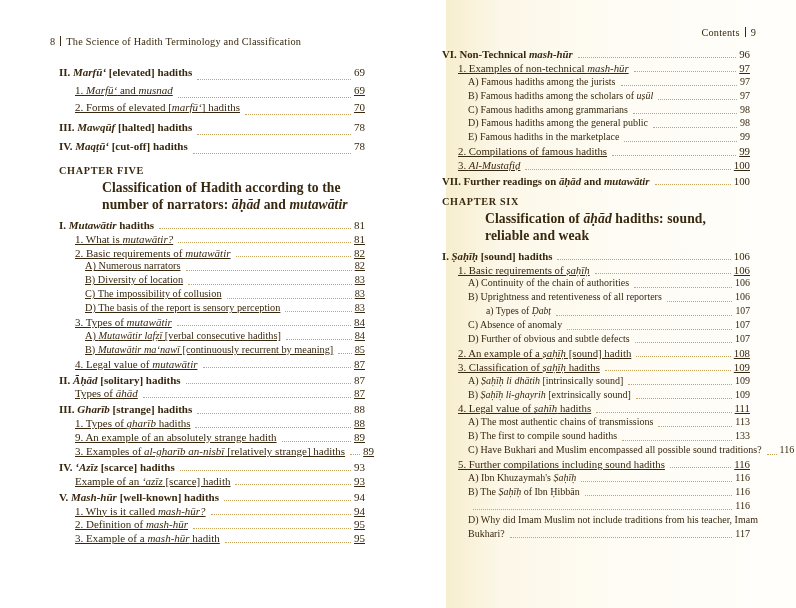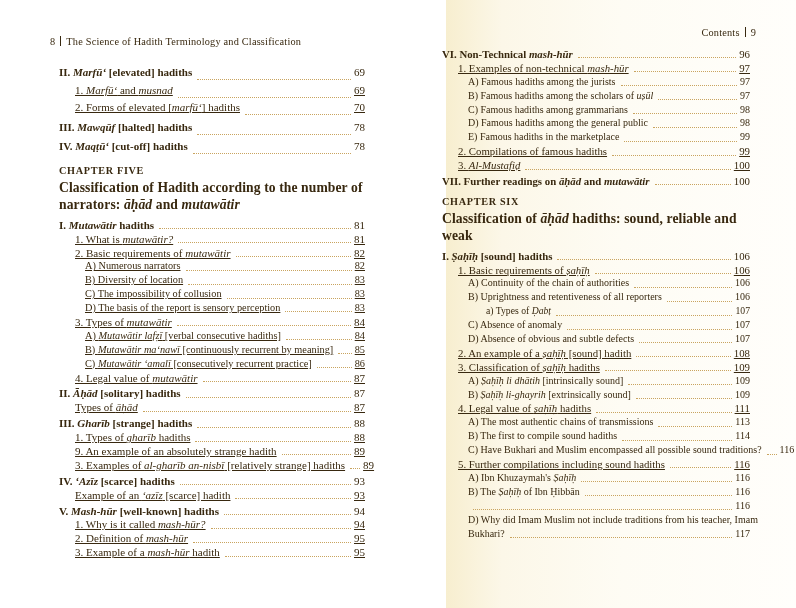--- a/index.html
+++ b/index.html
@@ -60,21 +60,21 @@
   .lbl{white-space:nowrap;}
   .leader{
     flex:1;min-width:10px;align-self:flex-end;
     border-bottom:1.4px dotted var(--leader,#c9a45f);
     margin:0 3px 3.5px 5px;
   }
   .pgn{white-space:nowrap;}
 
   .chapter{margin:7px 0 5px;color:var(--text,#38280f);}
   .kicker{font-size:10.2px;letter-spacing:0.7px;margin-bottom:3px;font-weight:bold;}
-  .ctitle{font-size:13.6px;font-weight:700;line-height:1.28;letter-spacing:0.1px;}
+  .ctitle{font-size:13.6px;font-weight:700;line-height:1.28;letter-spacing:0.1px;margin-left:43px;}
   i{font-style:italic;}
 </style>
 </head>
 <body>
 
 <div class="right-bg"></div>
 <div class="gutter"></div>
 
 <div class="pg-header hdr-left">
   <span>8</span><span class="vbar"></span><span>The Science of Hadith Terminology and Classification</span>
@@ -157,25 +157,20 @@
     <div class="row l2">
       <span class="lbl">A) <i>Mutawātir lafẓī</i> [verbal consecutive hadiths]</span>
       <span class="leader"></span>
       <span class="pgn">84</span>
     </div>
     <div class="row l2">
       <span class="lbl">B) <i>Mutawātir ma‘nawī</i> [continuously recurrent by meaning]</span>
       <span class="leader"></span>
       <span class="pgn">85</span>
     </div>
-    <div class="row l2">
-      <span class="lbl">C) <i>Mutawātir ‘amalī</i> [consecutively recurrent practice]</span>
-      <span class="leader"></span>
-      <span class="pgn">86</span>
-    </div>
     <div class="row l1">
       <span class="lbl">4. Legal value of <i>mutawātir</i></span>
       <span class="leader"></span>
       <span class="pgn">87</span>
     </div>
     <div class="row l0 b">
       <span class="lbl">II. <i>Āḥād</i> [solitary] hadiths</span>
       <span class="leader"></span>
       <span class="pgn">87</span>
     </div>
@@ -314,21 +309,21 @@
       <span class="lbl">a) Types of <i>Ḍabṭ</i></span>
       <span class="leader"></span>
       <span class="pgn">107</span>
     </div>
     <div class="row l2">
       <span class="lbl">C) Absence of anomaly</span>
       <span class="leader"></span>
       <span class="pgn">107</span>
     </div>
     <div class="row l2">
-      <span class="lbl">D) Absence of obvious and subtle defects</span>
+      <span class="lbl">D) Further of obvious and subtle defects</span>
       <span class="leader"></span>
       <span class="pgn">107</span>
     </div>
     <div class="row l1">
       <span class="lbl">2. An example of a <i>ṣaḥīḥ</i> [sound] hadith</span>
       <span class="leader"></span>
       <span class="pgn">108</span>
     </div>
     <div class="row l1">
       <span class="lbl">3. Classification of <i>ṣaḥīḥ</i> hadiths</span>
@@ -351,21 +346,21 @@
       <span class="pgn">111</span>
     </div>
     <div class="row l2">
       <span class="lbl">A) The most authentic chains of transmissions</span>
       <span class="leader"></span>
       <span class="pgn">113</span>
     </div>
     <div class="row l2">
       <span class="lbl">B) The first to compile sound hadiths</span>
       <span class="leader"></span>
-      <span class="pgn">114</span>
+      <span class="pgn">133</span>
     </div>
     <div class="row l2">
       <span class="lbl">C) Have Bukhari and Muslim encompassed all possible sound traditions?</span>
       <span class="leader"></span>
       <span class="pgn">116</span>
     </div>
     <div class="row l1">
       <span class="lbl">5. Further compilations including sound hadiths</span>
       <span class="leader"></span>
       <span class="pgn">116</span>

